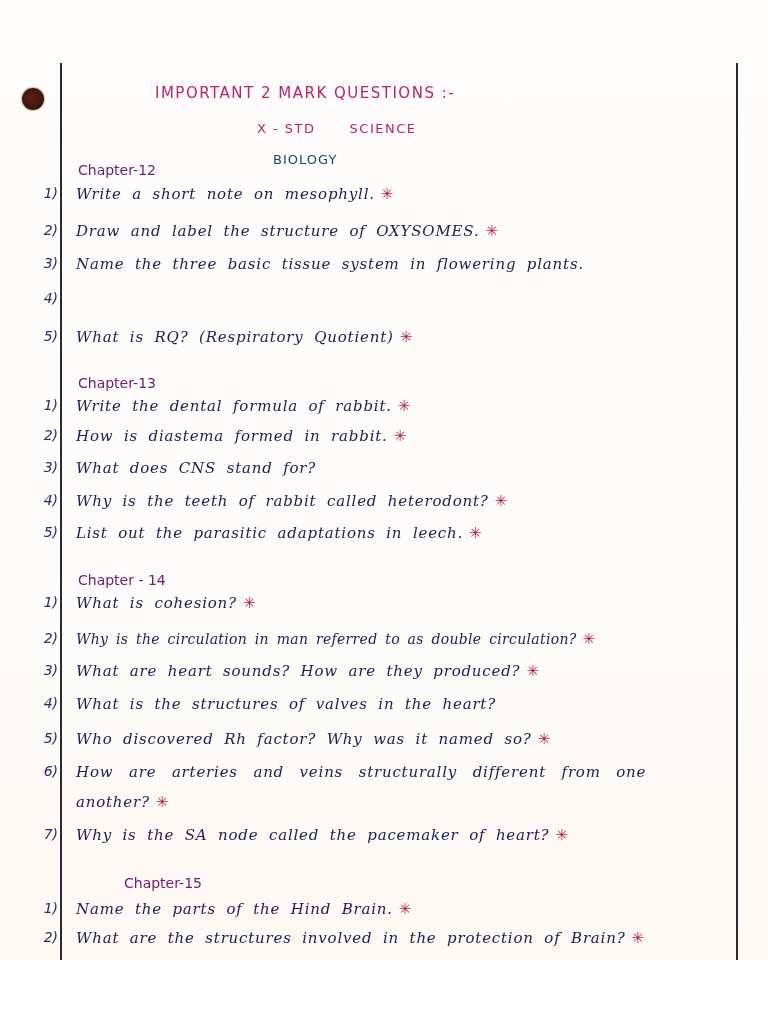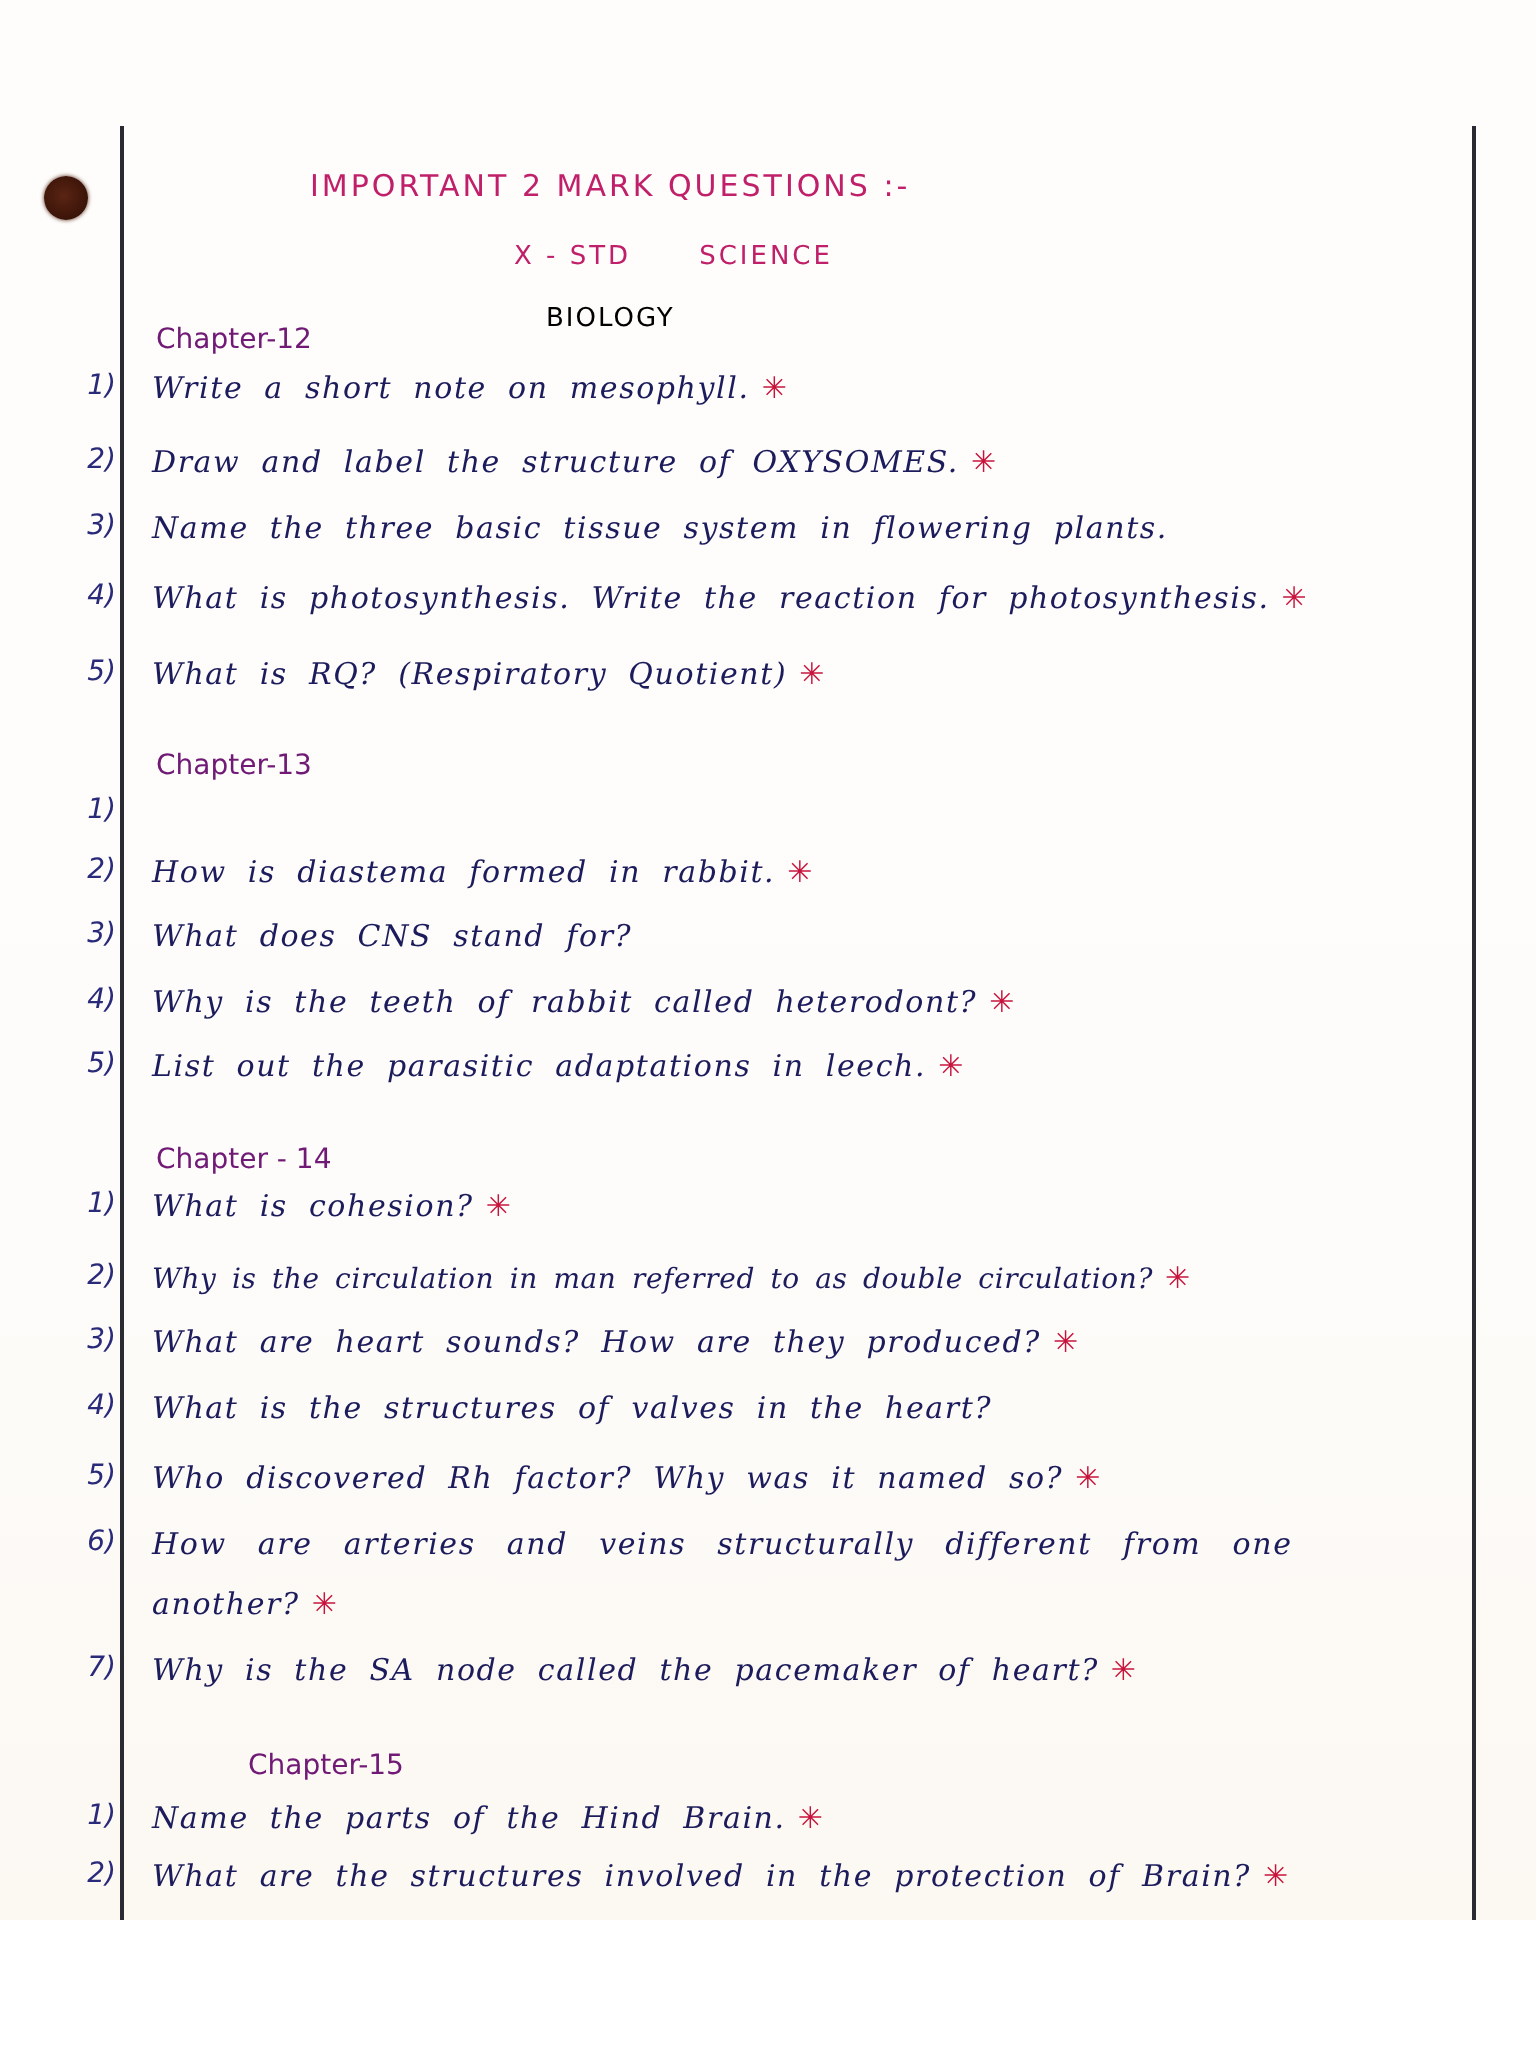--- a/index.html
+++ b/index.html
@@ -66,21 +66,21 @@
       color: #c0206a;
       white-space: nowrap;
       margin-left: 42px;
     }
     .subtitle .gap { display: inline-block; width: 34px; }
     .subject {
       position: absolute;
       left: 273px; top: 152px;
       font-size: 13px;
       letter-spacing: 1px;
-      color: #000000;
+      color: #0c4a6e;
       white-space: nowrap;
     }
     .chapter {
       position: absolute;
       left: 78px;
       font-size: 14px;
       color: #701a75;
       font-family: "DejaVu Sans", sans-serif;
       white-space: nowrap;
     }
@@ -156,30 +156,30 @@
   <div class="q" style="top:222px;">
     <span class="num">2)</span>
     <span class="text"><span>Draw and label the structure of OXYSOMES.</span><span class="star">✳</span></span>
   </div>
   <div class="q" style="top:255px;">
     <span class="num">3)</span>
     <span class="text"><span>Name the three basic tissue system in flowering plants.</span></span>
   </div>
   <div class="q" style="top:290px;">
     <span class="num">4)</span>
-    <span class="text"><span>What is photosynthesis. Write the reaction for photosynthesis.</span><span class="star">✳</span></span>
   </div>
   <div class="q" style="top:328px;">
     <span class="num">5)</span>
     <span class="text"><span>What is RQ? (Respiratory Quotient)</span><span class="star">✳</span></span>
   </div>
 
   <div class="chapter" style="top:375px;">Chapter-13</div>
   <div class="q" style="top:397px;">
     <span class="num">1)</span>
+    <span class="text"><span>Write the dental formula of rabbit.</span><span class="star">✳</span></span>
   </div>
   <div class="q" style="top:427px;">
     <span class="num">2)</span>
     <span class="text"><span>How is diastema formed in rabbit.</span><span class="star">✳</span></span>
   </div>
   <div class="q" style="top:459px;">
     <span class="num">3)</span>
     <span class="text"><span>What does CNS stand for?</span></span>
   </div>
   <div class="q" style="top:492px;">

